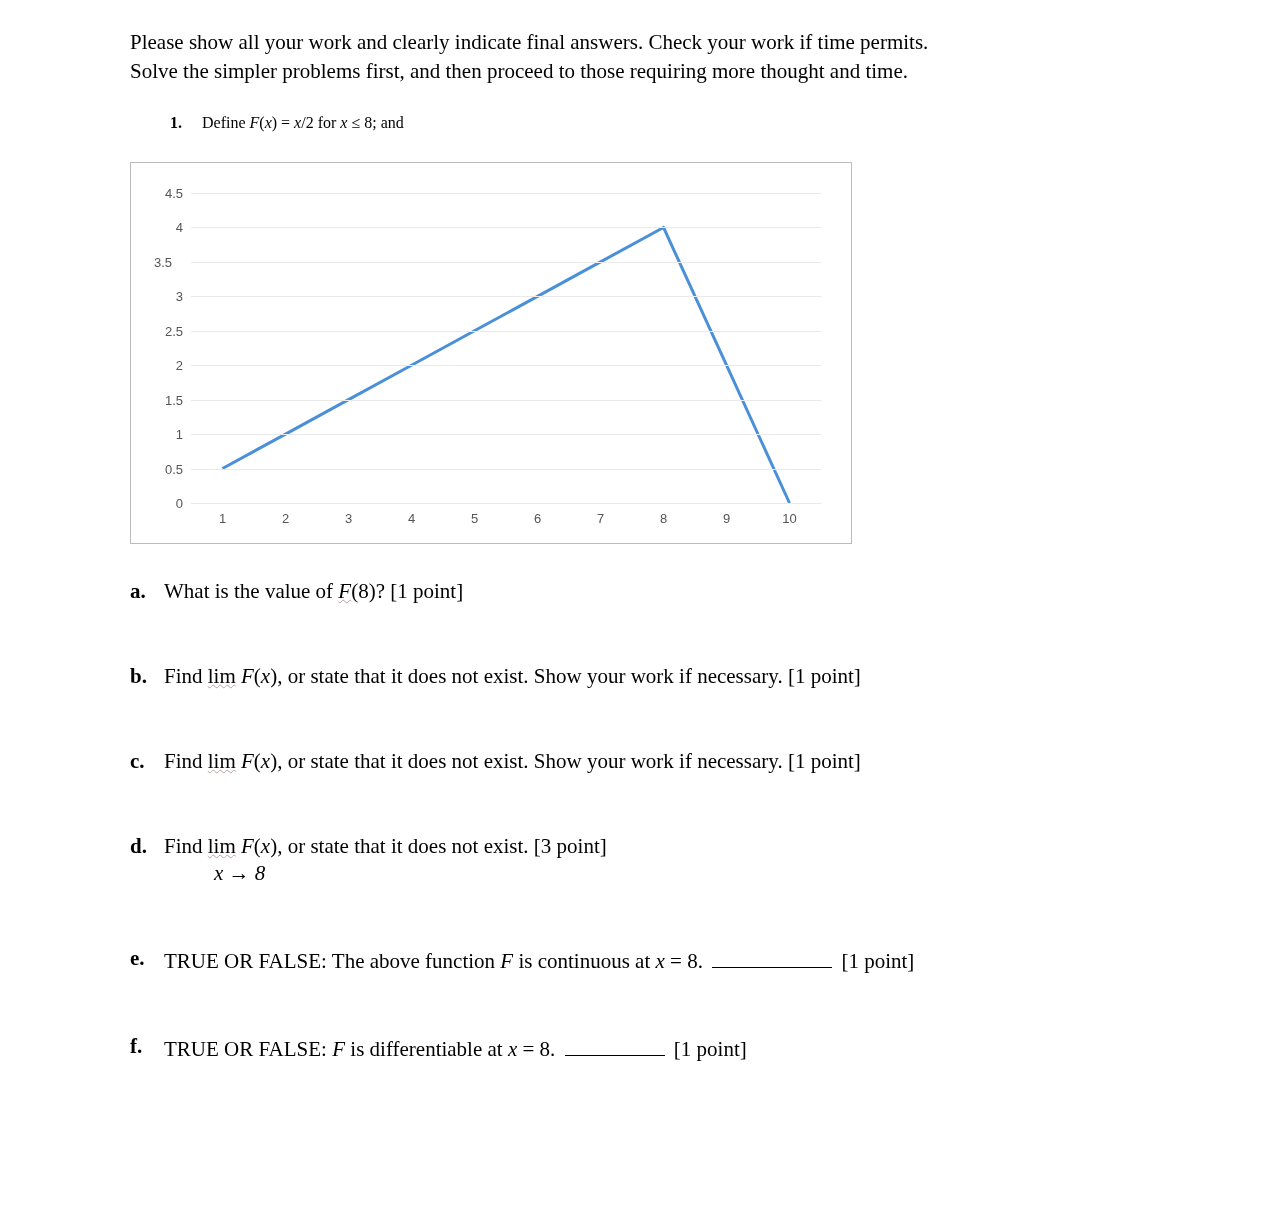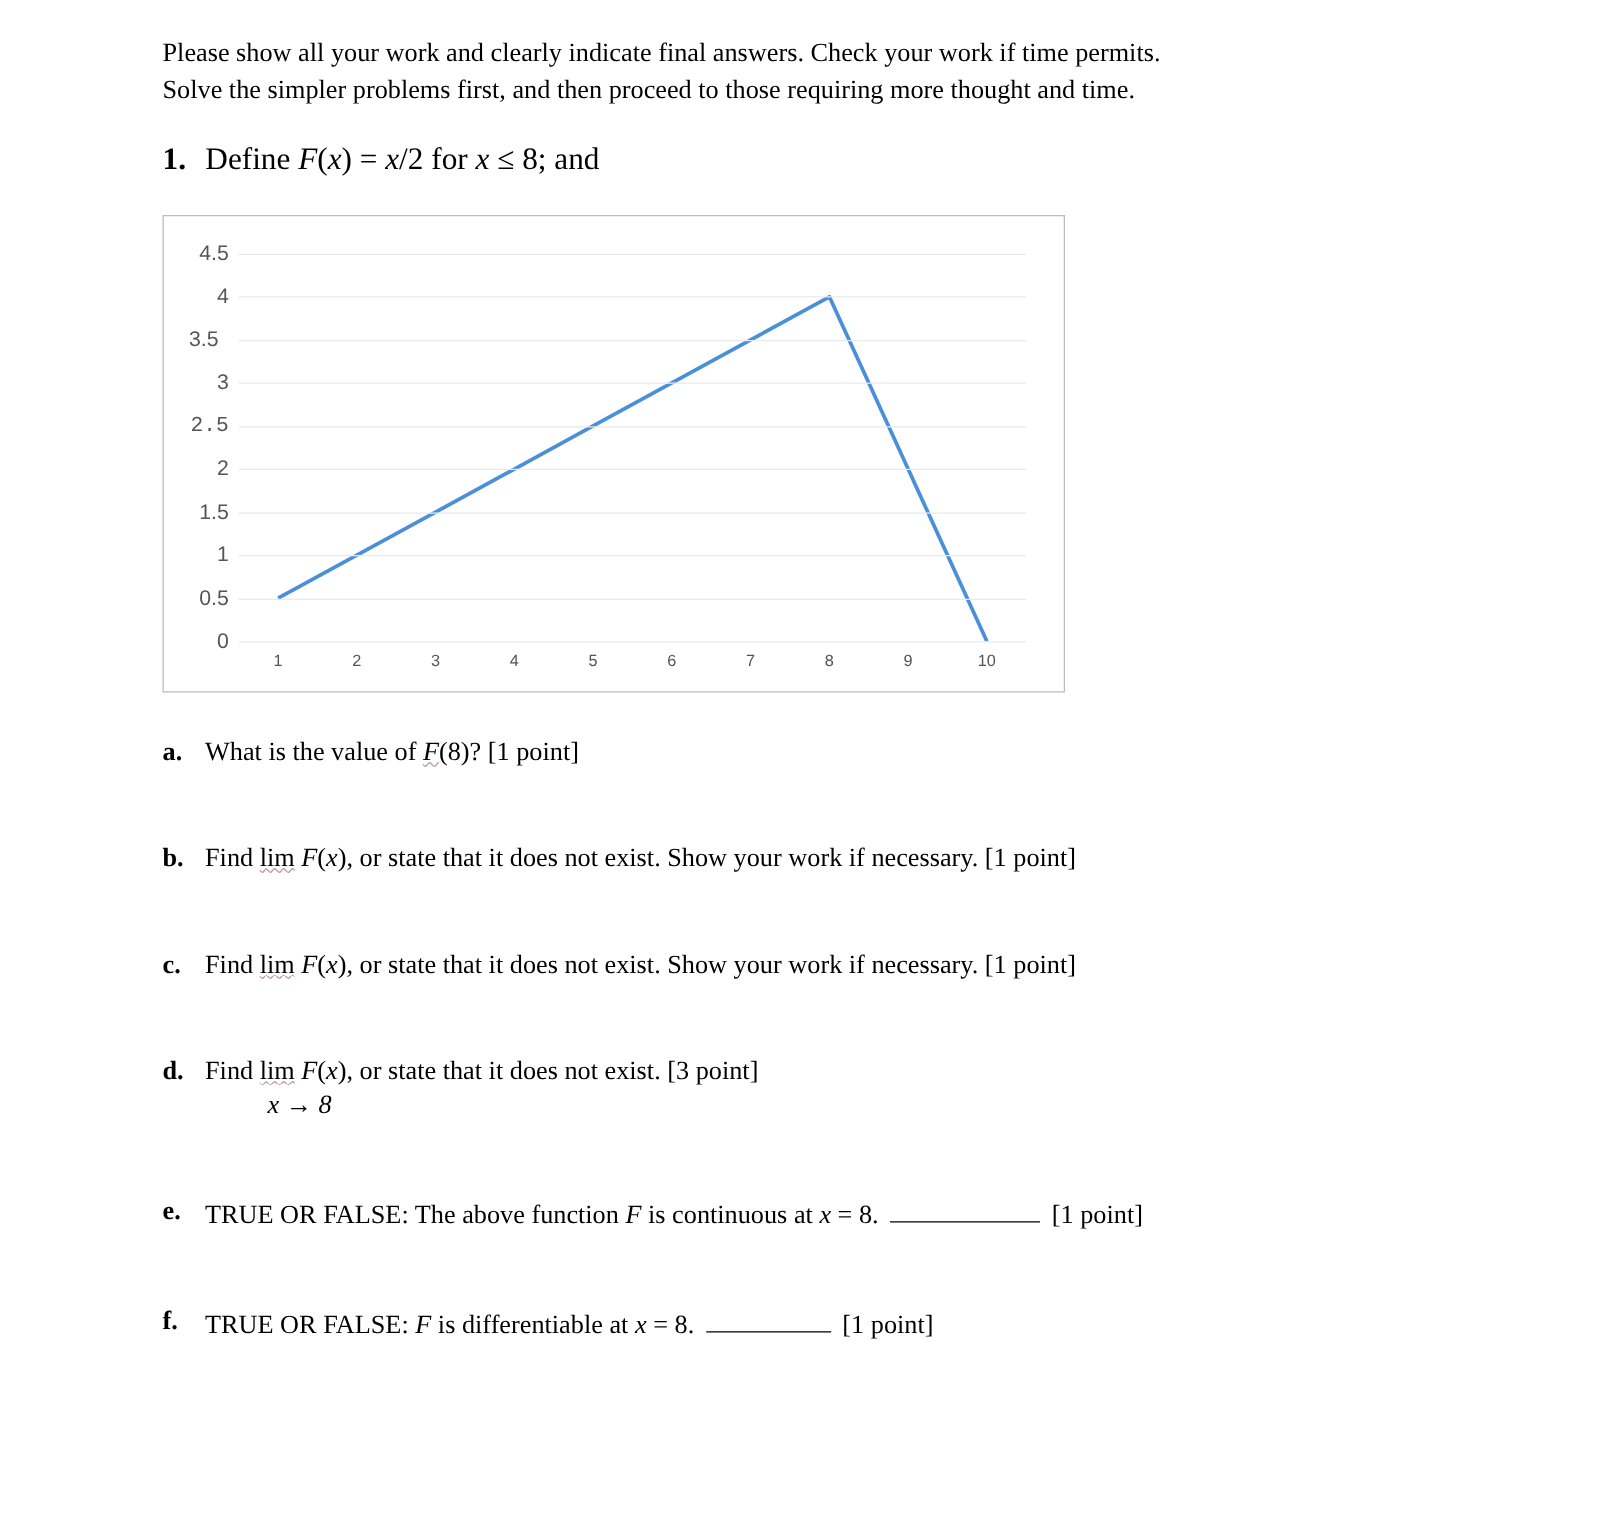--- a/index.html
+++ b/index.html
@@ -14,21 +14,22 @@
     min-height: 1216px;
     box-sizing: border-box;
     padding: 30px 130px 64px 130px;
   }
   .instructions p {
     margin: 0 0 4px 0;
     font-size: 21px;
   }
   .problem-header {
     margin-top: 30px;
-    font-size: 25px;
+    margin-left: 40px;
+    font-size: 16px;
   }
   .problem-header .num {
     display: inline-block;
     width: 28px;
     font-weight: bold;
   }
   .problem-header .line2 {
     margin-left: 168px;
     display: block;
   }
@@ -54,21 +55,21 @@
     left: 0;
     right: 0;
     height: 0;
     border-top: 1px solid #e9e9e9;
   }
   .y-label {
     position: absolute;
     right: 100%;
     width: 40px;
     text-align: right;
-    font-size: 17px;
+    font-size: 13px;
     font-family: Arial, sans-serif;
     color: #555;
     transform: translateY(-50%);
     padding-right: 8px;
   }
   .x-label {
     position: absolute;
     top: 100%;
     font-size: 13px;
     font-family: Arial, sans-serif;
@@ -146,21 +147,21 @@
         <div class="y-label" style="top: 310px;">0</div>
         <div class="grid-line" style="top: 275.556px;"></div>
         <div class="y-label" style="top: 275.556px;">0.5</div>
         <div class="grid-line" style="top: 241.111px;"></div>
         <div class="y-label" style="top: 241.111px;">1</div>
         <div class="grid-line" style="top: 206.667px;"></div>
         <div class="y-label" style="top: 206.667px;">1.5</div>
         <div class="grid-line" style="top: 172.222px;"></div>
         <div class="y-label" style="top: 172.222px;">2</div>
         <div class="grid-line" style="top: 137.778px;"></div>
-        <div class="y-label" style="top: 137.778px; font-family: Liberation Mono, monospace;">2.5</div>
+        <div class="y-label" style="top: 137.778px;">2.5</div>
         <div class="grid-line" style="top: 103.333px;"></div>
         <div class="y-label" style="top: 103.333px;">3</div>
         <div class="grid-line" style="top: 68.8889px;"></div>
         <div class="y-label" style="top: 68.8889px; text-align: center;">3.5</div>
         <div class="grid-line" style="top: 34.4444px;"></div>
         <div class="y-label" style="top: 34.4444px;">4</div>
         <div class="grid-line" style="top: 0px;"></div>
         <div class="y-label" style="top: 0px;">4.5</div>
         <div class="x-label" style="left: 31.5px;">1</div>
         <div class="x-label" style="left: 94.5px;">2</div>

